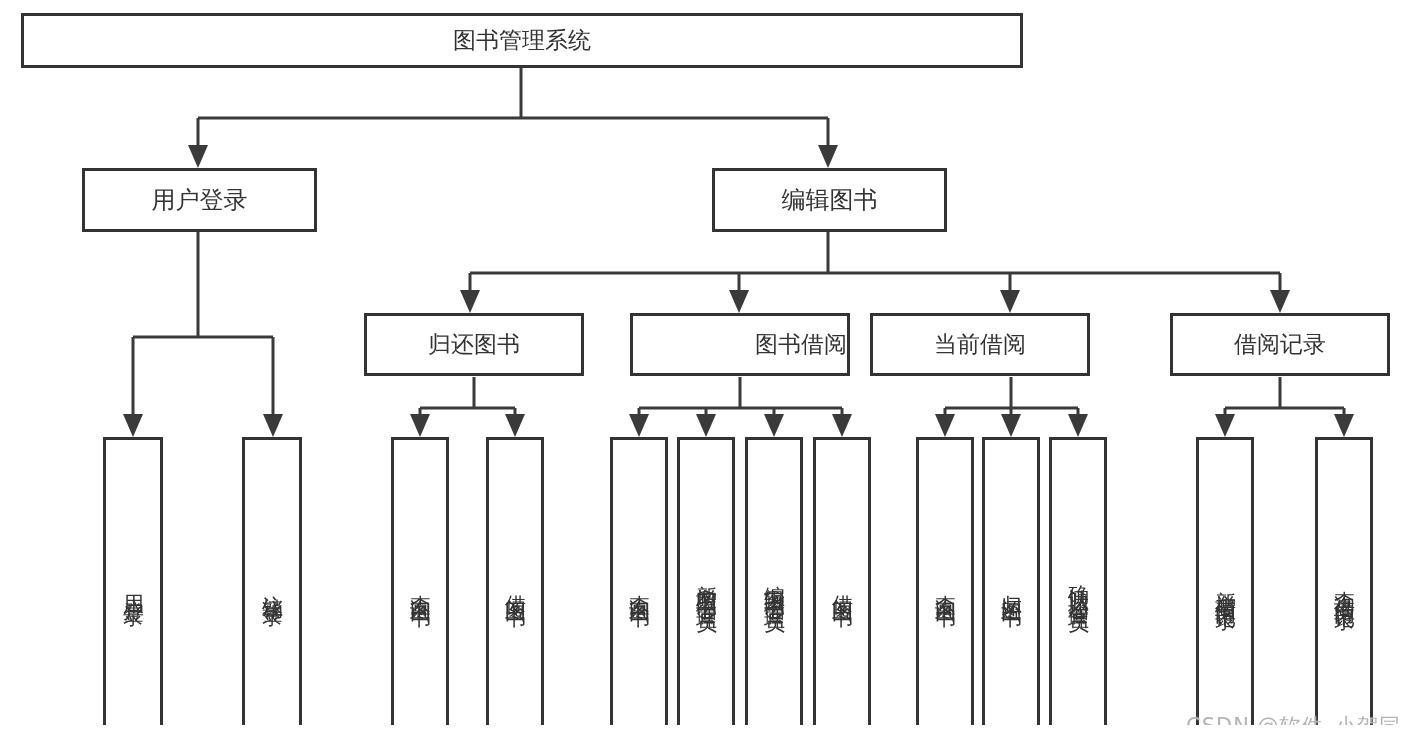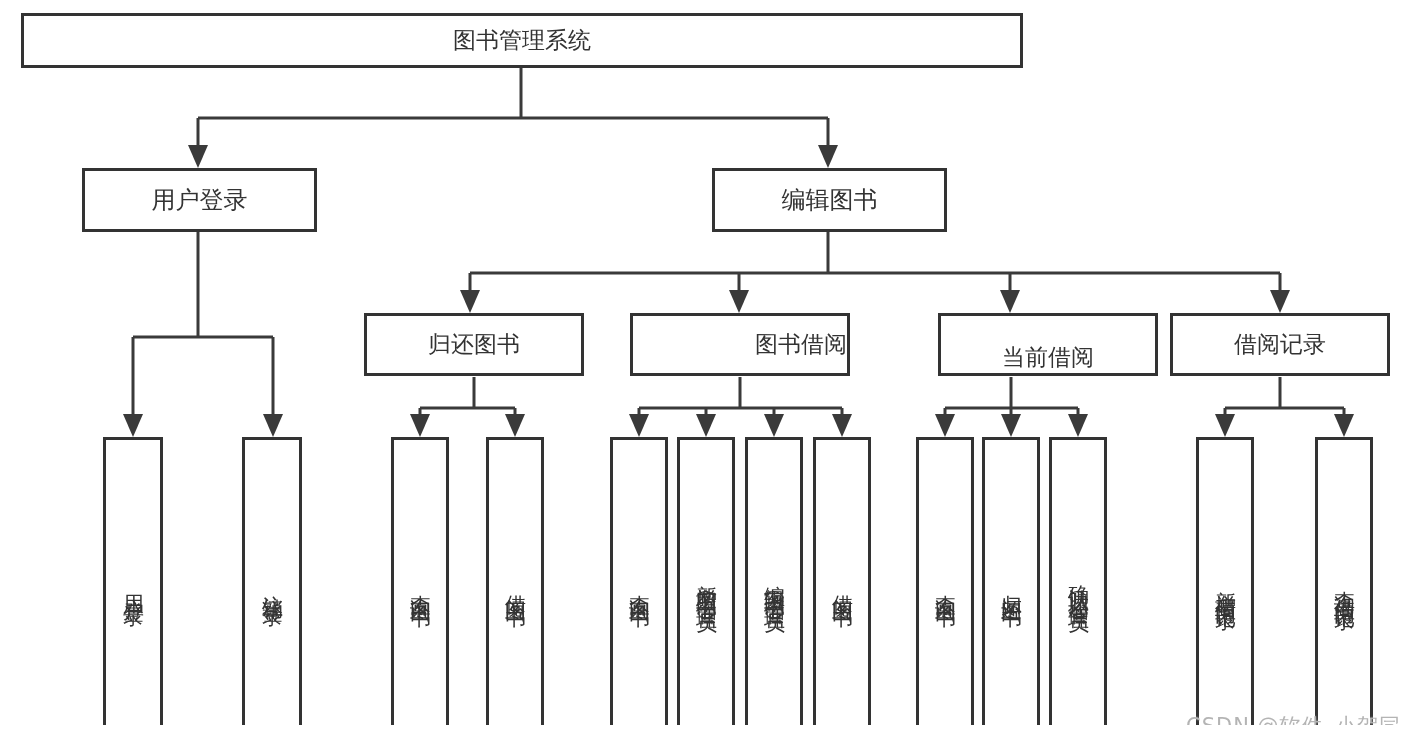--- a/index.html
+++ b/index.html
@@ -91,21 +91,21 @@
   <div class="box lvl2" style="left:712px;">
     <span>编辑图书</span>
   </div>
 
   <div class="box lvl3" style="left:364px;">
     <span>归还图书</span>
   </div>
   <div class="box lvl3" style="left:630px;justify-content:flex-end;">
     <span>图书借阅</span>
   </div>
-  <div class="box lvl3" style="left:938px;align-items:flex-end;">
+  <div class="box lvl3" style="left:870px;">
     <span>当前借阅</span>
   </div>
   <div class="box lvl3" style="left:1170px;">
     <span>借阅记录</span>
   </div>
 
   <div class="box leaf" style="left:103px;width:60px;">
     <span>用户登录</span>
   </div>
   <div class="box leaf" style="left:242px;width:60px;">

